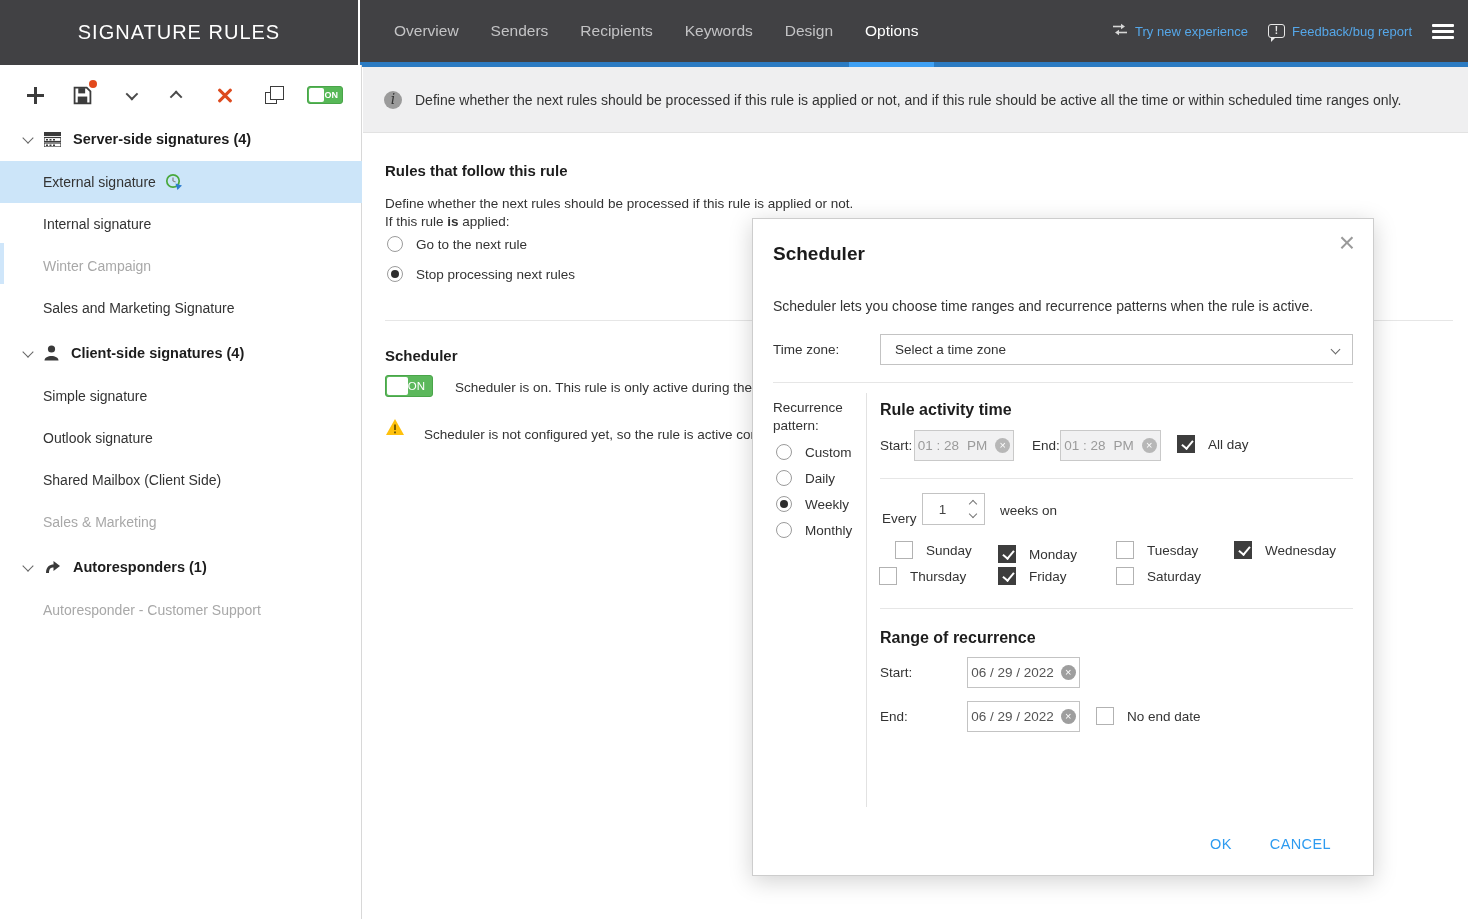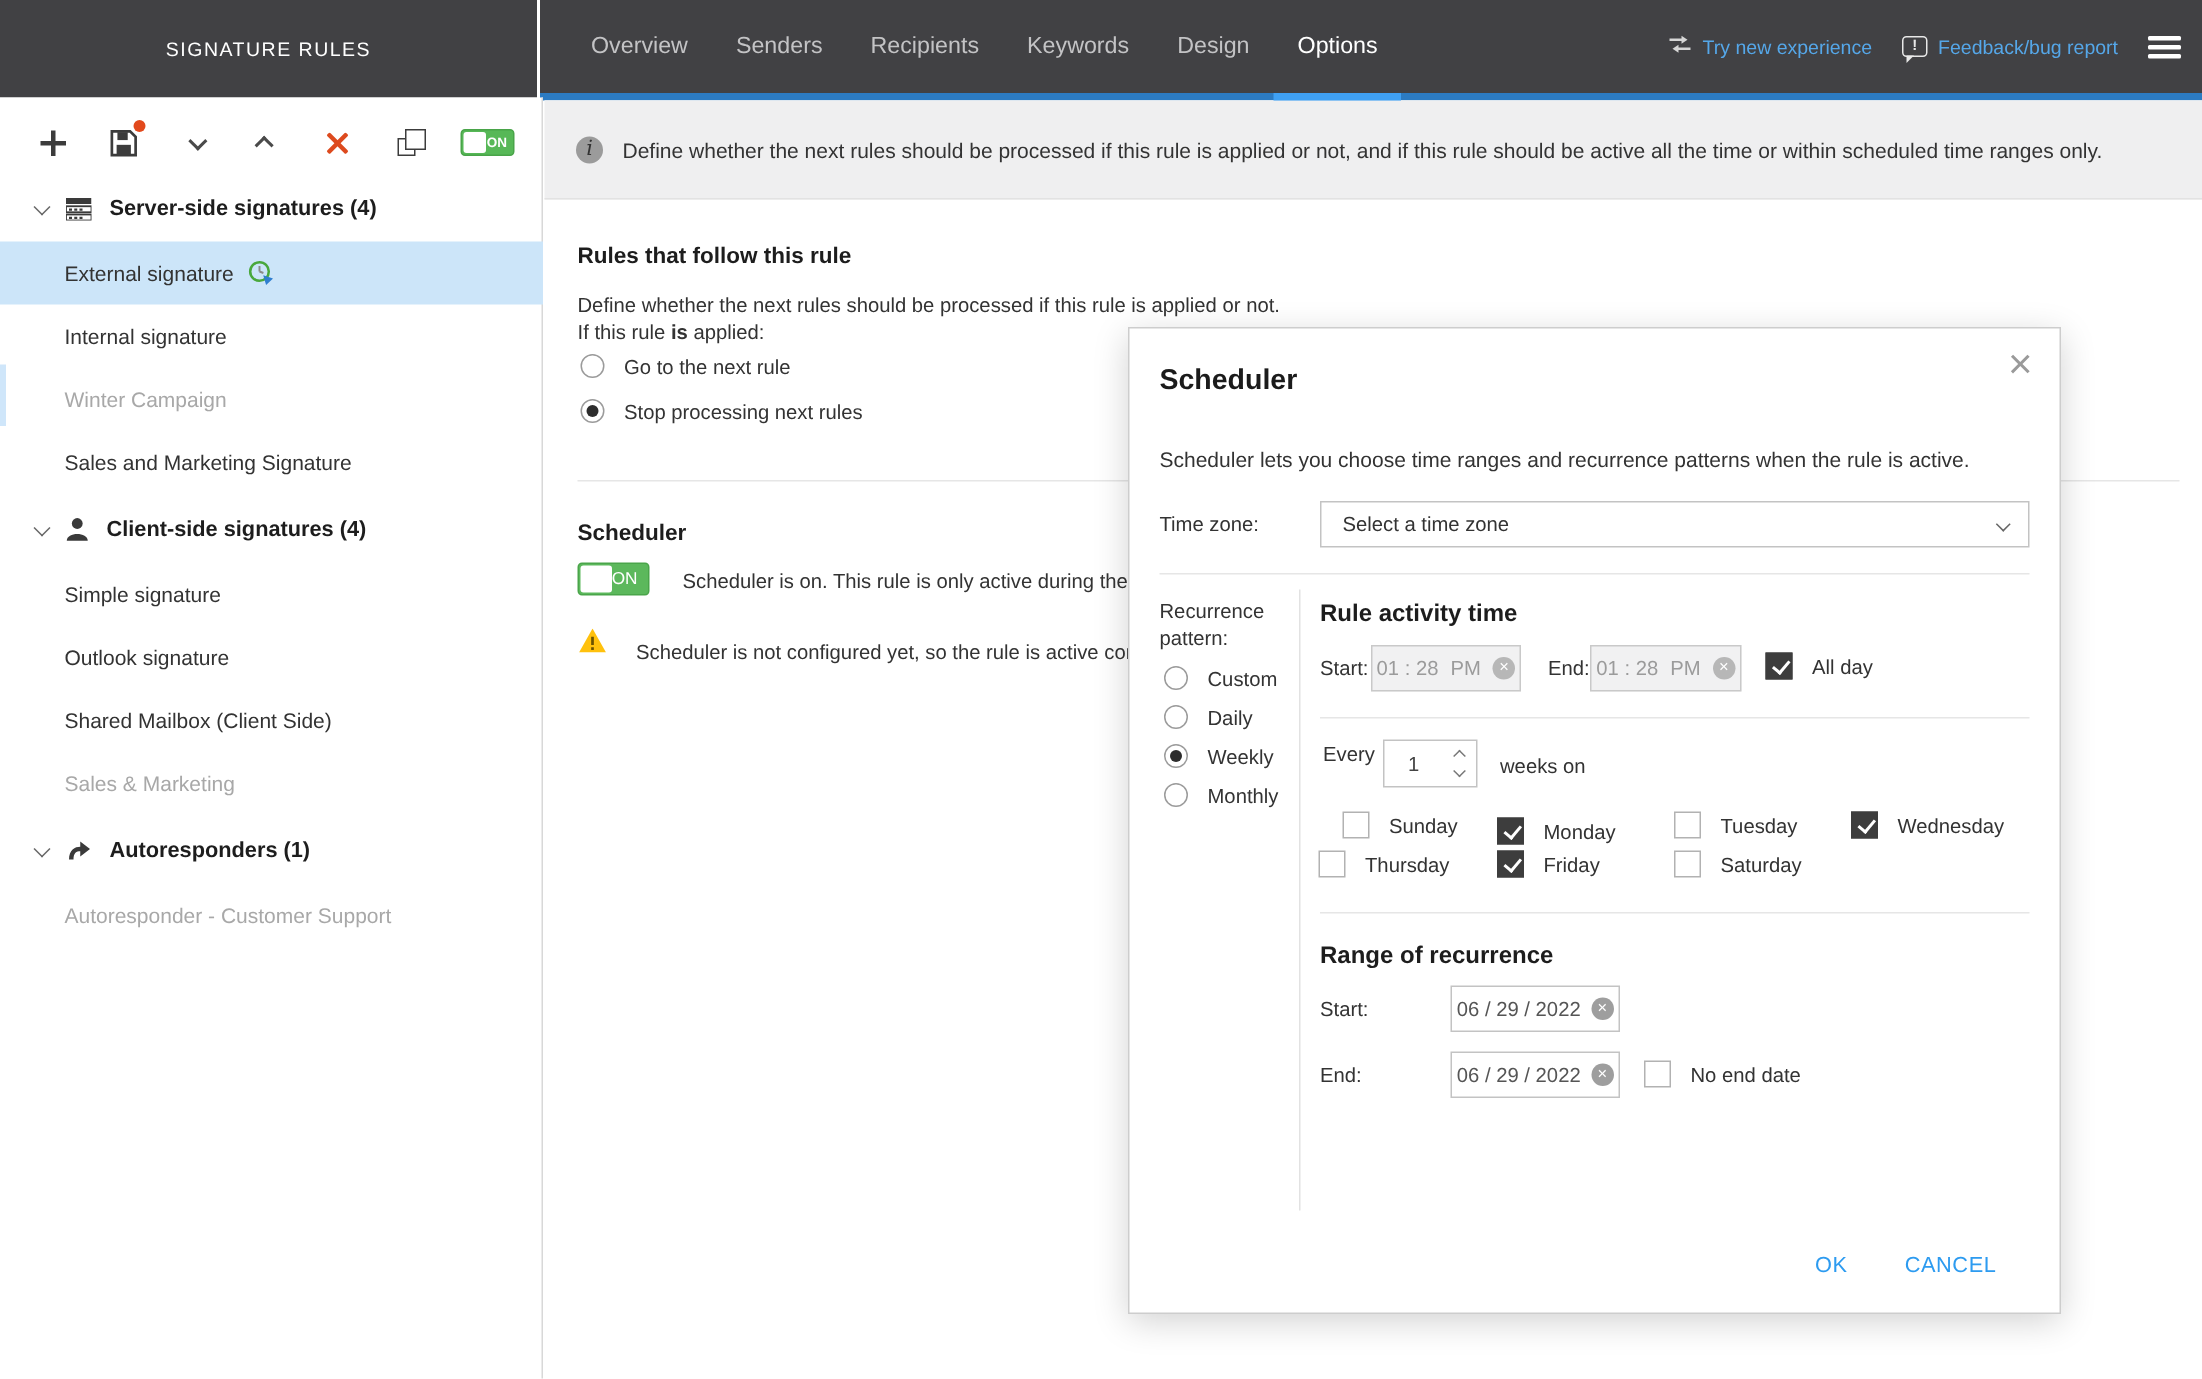--- a/index.html
+++ b/index.html
@@ -3,21 +3,21 @@
 <meta charset="utf-8">
 <style>
   * { margin:0; padding:0; box-sizing:border-box; }
   html,body { width:1468px; height:919px; }
   body { font-family:"Liberation Sans", sans-serif; background:#fff; overflow:hidden; }
   .screen { position:relative; width:1468px; height:919px; background:#fff; }
 
   
   .side-titlebar { position:absolute; left:0; top:0; width:358px; height:65px;
     background:#414144; color:#fff; display:flex; align-items:center; justify-content:center;
-    font-size:13px; letter-spacing:1px; }
+    font-size:20px; letter-spacing:1px; }
   .main-topbar { position:absolute; left:360px; top:0; right:0; height:62px; background:#414144; }
   .accent-bar { position:absolute; left:360px; top:62px; right:0; height:5px; background:#2c7bc2; }
   .tabs { position:absolute; left:18px; top:0; height:62px; display:flex; align-items:center; }
   .tab { position:relative; padding:0 16px; height:62px; display:flex; align-items:center;
     color:#c3c3c5; font-size:15.5px; cursor:default; }
   .tab.active { color:#fff; }
   .tab.active::after { content:""; position:absolute; left:0; right:0; bottom:-5px; height:5px;
     background:#3fa0f3; z-index:3; }
   .top-right { position:absolute; right:14px; top:0; height:62px; display:flex; align-items:center; gap:20px; }
   .top-link { display:flex; align-items:center; gap:7px; color:#55a7e9; font-size:13px; }
@@ -356,21 +356,21 @@
       <span>PM</span>
       <span class="clear">×</span>
     </div>
     <div class="chk-row" style="left:424px; top:216px;">
       <span class="cbx checked"></span>
       <span>All day</span>
     </div>
 
     <div class="divider-h" style="left:127px; top:259px; width:473px;"></div>
 
-    <div class="field-label" style="left:129px; top:276px;">Every</div>
+    <div class="field-label" style="left:129px; top:292px;">Every</div>
     <div class="spinner">
       <span class="val">1</span>
       <span class="spin-arrows">
           <i class="u"></i>
           <i class="d"></i>
         </span>
     </div>
     <div class="field-label" style="left:247px; top:284px;">weeks on</div>
 
     <div class="chk-row" style="left:126px; top:322px;padding-left:16px;">

